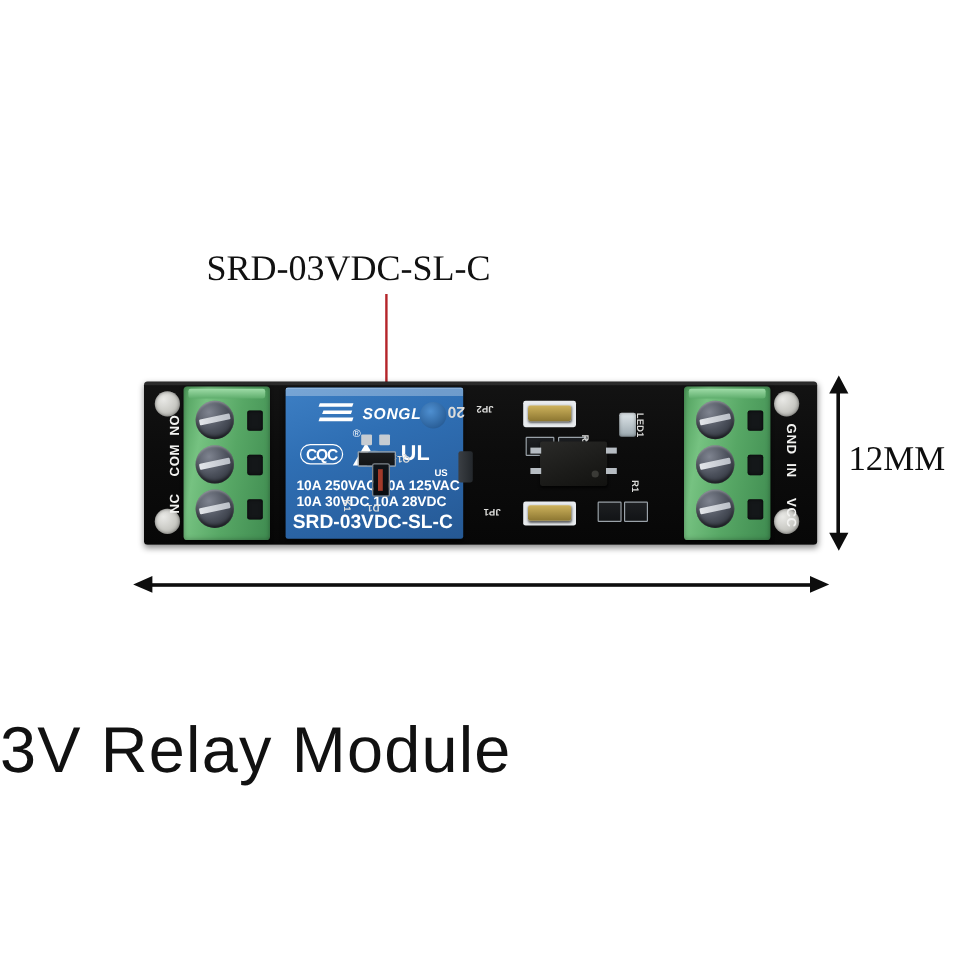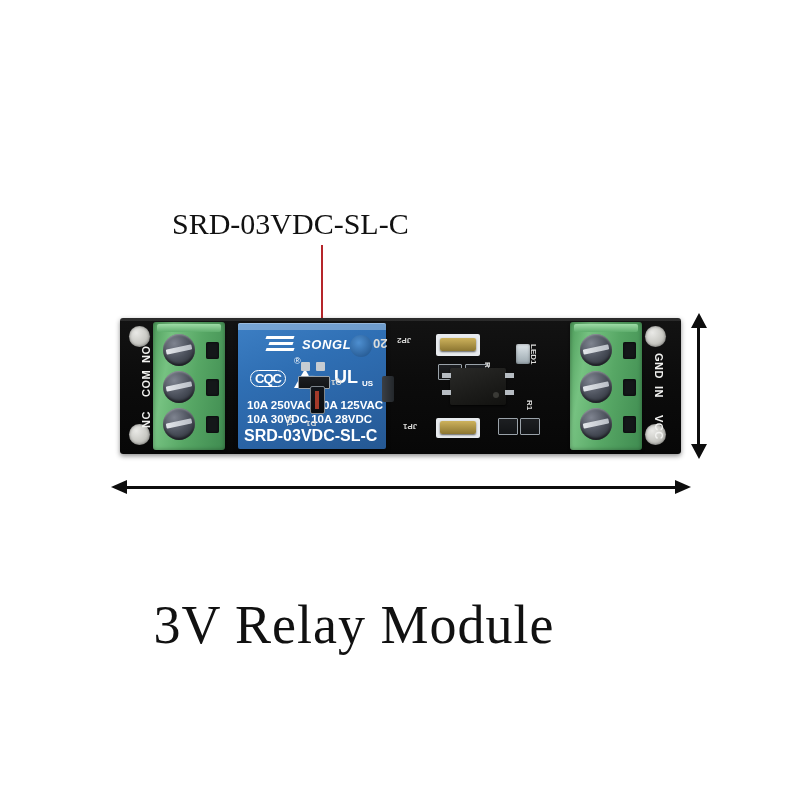--- a/index.html
+++ b/index.html
@@ -222,21 +222,21 @@
     color: #ffffff;
   }
   #relay-ul-c {
     position: absolute;
     left: 88px; top: 52px;
     font-size: 9px;
     color: #ffffff;
   }
   #relay-ul-us {
     position: absolute;
-    left: 124px; top: 57px;
+    left: 124px; top: 68px;
     font-size: 8px;
     line-height: 8px;
     color: #ffffff;
     font-weight: bold;
   }
   #relay-dimple {
     position: absolute;
     left: 66px; top: 52px;
     width: 16px; height: 16px;
     border-radius: 50%;
@@ -419,22 +419,21 @@
     font-size: 29px;
     color: #0d0d0d;
   }
 
   
   #product-title {
     position: absolute;
     left: 0;
     top: 594px;
     width: 708px;
-    text-align: center;
-    font-family: Liberation Serif, serif;
+    font-family: Liberation Sans, sans-serif;
     font-size: 54px;
     color: #111111;
     letter-spacing: 1px;
   }
 </style>
 </head>
 <body>
 
 <div id="page">
 
@@ -532,16 +531,17 @@
       <div class="screw s3"></div>
       <div class="slot sl1"></div>
       <div class="slot sl2"></div>
       <div class="slot sl3"></div>
     </div>
   </div>
 
   <div id="arrow-h"></div>
 
   <div id="arrow-v"></div>
+  <div id="label-height">12MM</div>
 
   <div id="product-title">3V Relay Module</div>
 
 </div>
 
 </body></html>

